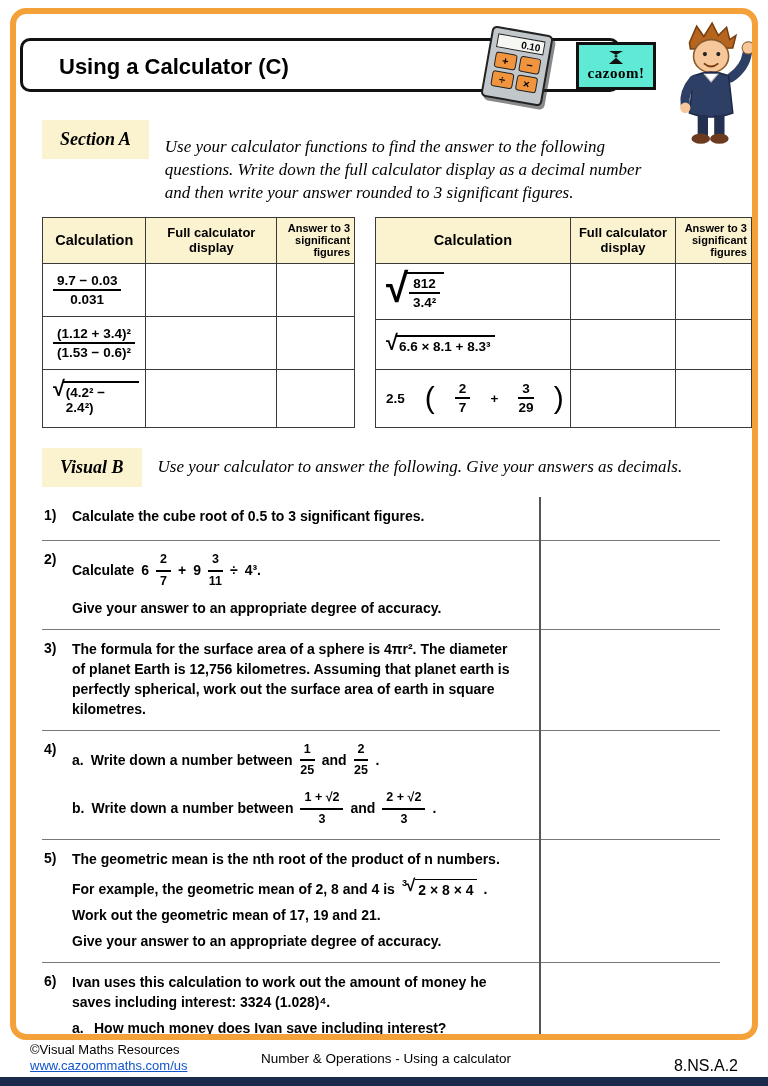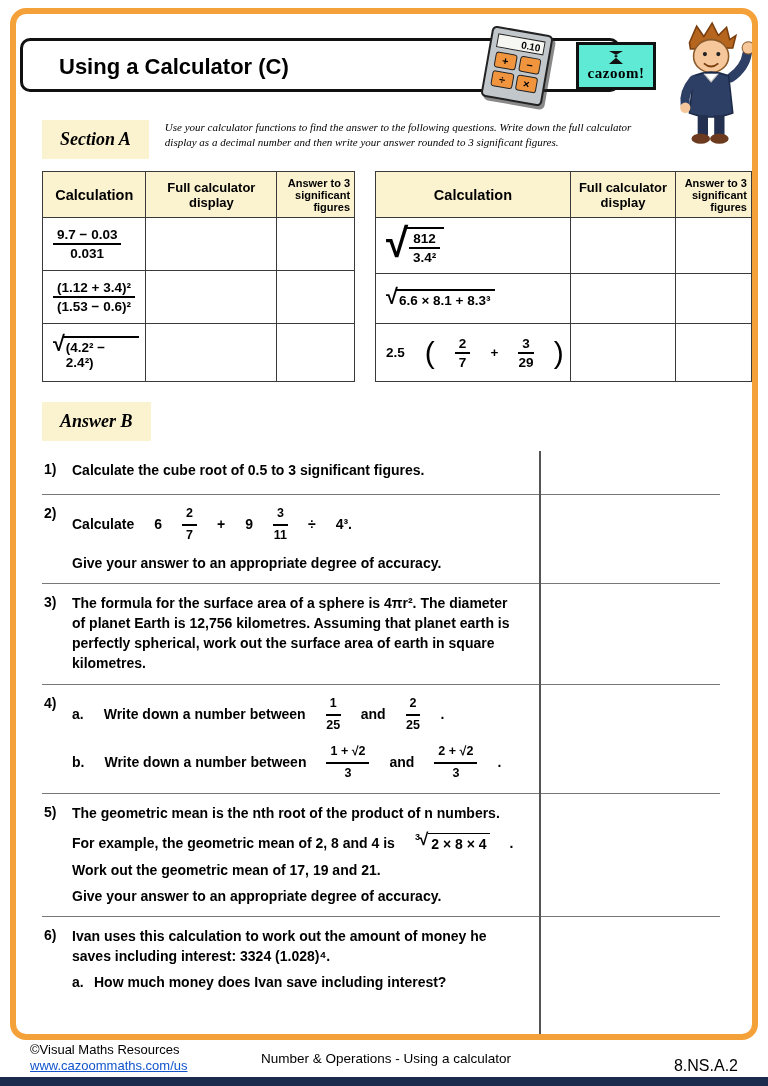--- a/index.html
+++ b/index.html
@@ -24,22 +24,22 @@
   .logobox{position:absolute;left:560px;top:28px;width:80px;height:48px;box-sizing:border-box;
            border:3px solid #111;background:#5eead4;display:flex;flex-direction:column;
            align-items:center;justify-content:center;z-index:2;}
   .logotext{font-family:"Liberation Serif","DejaVu Serif",serif;font-weight:bold;font-size:15px;letter-spacing:.5px;}
   .mascot{position:absolute;left:642px;top:6px;width:100px;height:128px;z-index:4;}
 
   
   .secrow{display:flex;margin:14px 24px 0 26px;}
   .seclabel{background:#FBF2CF;font-family:"Liberation Serif","DejaVu Serif",serif;font-style:italic;
             font-weight:bold;font-size:18px;padding:9px 18px;height:fit-content;white-space:nowrap;}
-  .instr{font-family:"Liberation Serif","DejaVu Serif",serif;font-style:italic;font-size:11px;
-         line-height:1.35;margin:0 0 0 16px;max-width:480px;}
+  .instr{font-family:"Liberation Serif","DejaVu Serif",serif;font-style:italic;font-size:17px;
+         line-height:1.35;margin:16px 0 0 16px;max-width:480px;}
   .secb .instr{margin-top:8px;max-width:560px;}
 
   
   .tablewrap{display:flex;gap:20px;margin:12px 0 0 26px;}
   table.ctable{border-collapse:collapse;}
   .ctable th,.ctable td{border:1.5px solid #3a3a3a;box-sizing:border-box;}
   .ctable th{background:#FBF2CF;font-weight:bold;text-align:center;vertical-align:middle;padding:4px 4px;height:46px;}
   .ctable th.h1{font-size:14.5px;}
   .ctable th.h2{font-size:13px;}
   .ctable th.h3{font-size:11px;text-align:right;}
@@ -72,21 +72,21 @@
 
   
   .questions{position:relative;margin:10px 32px 0 26px;}
   .questions::after{content:"";position:absolute;left:497px;top:0;bottom:0;width:1.5px;background:#555;}
   .q{display:flex;border-bottom:1.2px solid #777;padding:10px 4px 10px 2px;box-sizing:border-box;}
   .q.last{border-bottom:none;}
   .qno{width:28px;flex:none;font-weight:bold;font-size:14px;}
   .qbody{font-weight:bold;font-size:14px;line-height:1.42;width:452px;}
   .q1{min-height:44px;} .q2{min-height:80px;} .q3{min-height:90px;}
   .q4{min-height:92px;} .q5{min-height:112px;} .q6{min-height:128px;}
-  .mathline{display:flex;align-items:center;gap:20px;flex-wrap:wrap;}
+  .mathline{display:flex;align-items:center;gap:7px;flex-wrap:wrap;}
   .mathline .frac{font-size:12.5px;}
   .gap-top{margin-top:9px;}
   .sub{display:flex;margin-top:6px;}
   .sub .sublabel{width:22px;flex:none;font-weight:bold;}
   .qline{margin-top:6px;}
 
   
   .footer{position:absolute;left:30px;width:708px;top:1042px;height:36px;font-size:13px;}
   .f-left{position:absolute;left:0;top:0;line-height:1.25;}
   .link{color:#1155CC;text-decoration:underline;cursor:pointer;}
@@ -222,21 +222,22 @@
               </span>
             </td>
             <td class="blank"></td>
             <td class="blank"></td>
           </tr>
         </tbody>
       </table>
     </div>
 
     <div class="secrow secb" style="margin-top:20px;">
-      <div class="seclabel">Answer B</div>
+      <div class="seclabel">Visual B</div>
+      <p class="instr">Use your calculator to answer the following. Give your answers as decimals.</p>
     </div>
 
     <div class="questions">
 
       <div class="q q1">
         <div class="qno">1)</div>
         <div class="qbody">Calculate the cube root of 0.5 to 3 significant figures.</div>
       </div>
 
       <div class="q q2">

